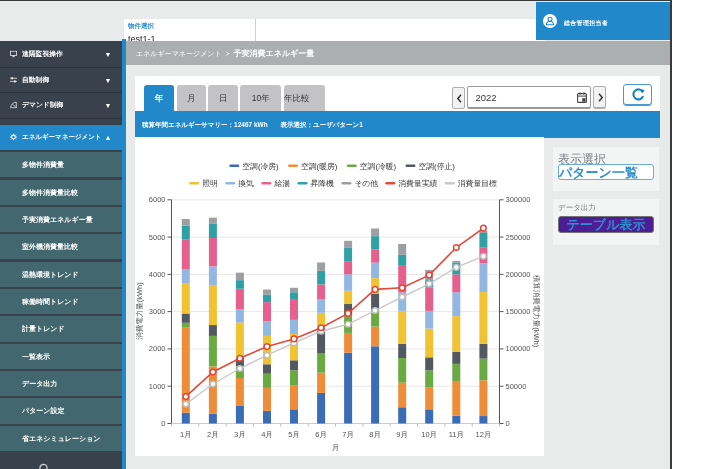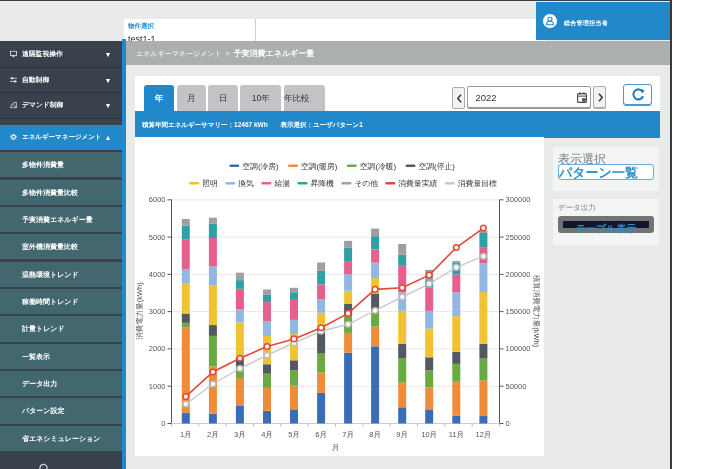--- a/index.html
+++ b/index.html
@@ -589,14 +589,14 @@
     <circle cx="456.3" cy="247.5" r="2.8" fill="#fff" stroke="#e2493d" stroke-width="1.5"></circle>
     <circle cx="483.4" cy="228.1" r="2.8" fill="#fff" stroke="#e2493d" stroke-width="1.5"></circle>
   </svg>
 
   <div class="abs" style="left:553px;top:147px;width:106px;height:44px;background:#f3f5f5">
     <div class="abs" style="left:5px;top:4px;font-size:12px;color:#7a7f84">表示選択</div>
     <div class="abs" style="left:5px;top:16.5px;width:96px;height:16.5px;background:#fff;border:1px solid #6aaed6;border-radius:3px;color:#2d8fcd;font-size:13px;font-weight:bold;text-align:left;line-height:15.5px">パターン一覧</div>
   </div>
   <div class="abs" style="left:553px;top:199px;width:106px;height:46px;background:#f3f5f5">
     <div class="abs" style="left:5px;top:4px;font-size:7.5px;color:#7a7f84">データ出力</div>
-    <div class="abs" style="left:5px;top:17px;width:96px;height:16.5px;background:#0f172a;border:5px solid #737373;border-radius:3px;color:#2d8fcd;font-size:10px;font-weight:bold;text-align:center;line-height:15.5px">テーブル表示</div>
+    <div class="abs" style="left:5px;top:17px;width:96px;height:16.5px;background:#4c1d95;border:1px solid #737373;border-radius:3px;color:#2d8fcd;font-size:13px;font-weight:bold;text-align:center;line-height:15.5px">テーブル表示</div>
   </div>
 
 </body></html>

